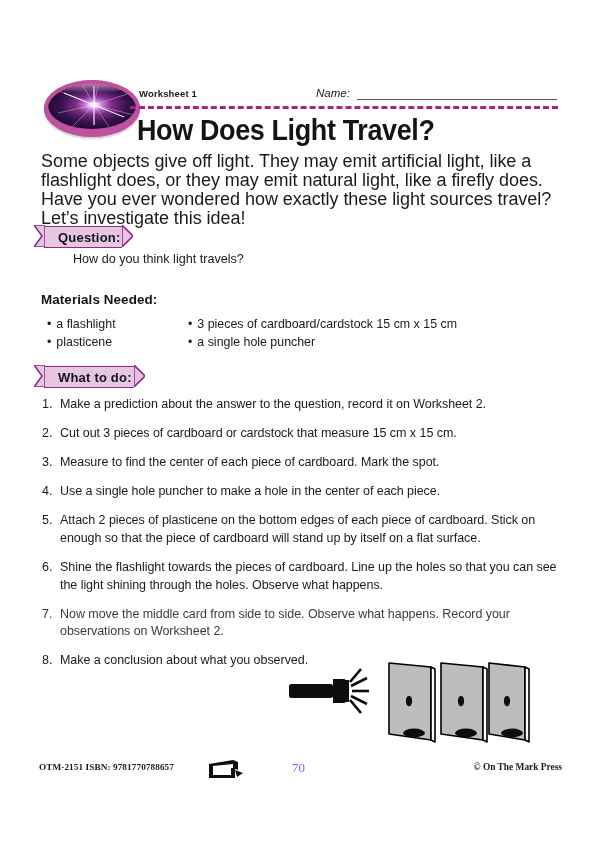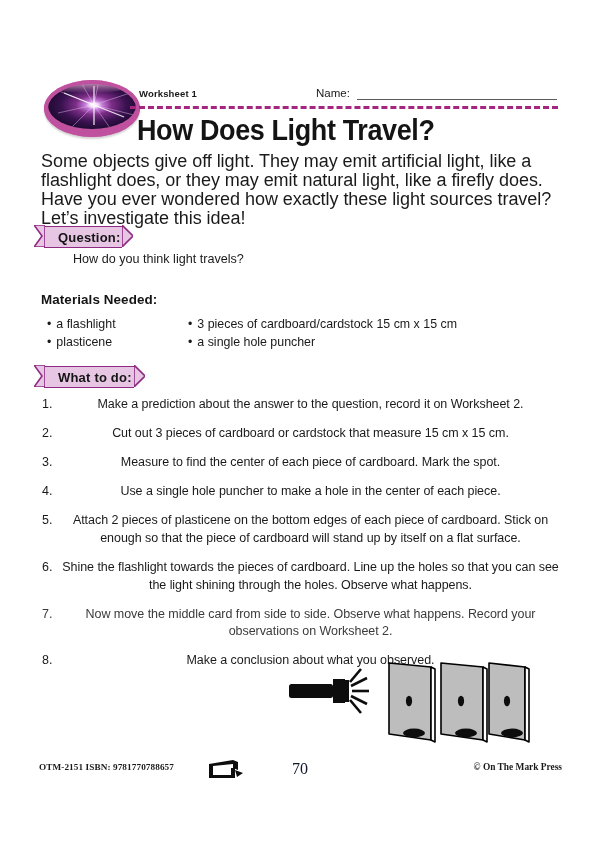--- a/index.html
+++ b/index.html
@@ -83,20 +83,21 @@
     letter-spacing: 0.15px;
     color: #1a1a1a;
   }
 
   .name-label {
     position: absolute;
     left: 316px;
     top: 87px;
     font-size: 11.5px;
     color: #1a1a1a;
+    font-style: italic;
   }
   .name-rule {
     position: absolute;
     left: 357px;
     top: 99px;
     width: 200px;
     height: 0;
     border-top: 1px solid #5a5a5a;
   }
 
@@ -214,21 +215,21 @@
     margin-bottom: 11.5px;
     letter-spacing: -0.05px;
   }
   .step .num {
     position: absolute;
     left: 1px;
     top: 0;
     font-size: 12.5px;
     color: #1a1a1a;
   }
-  .step .cont { display: block; text-align: center; }
+  .step .cont { display: block; }
   .step.dim { color: #3b3b3b; }
   .step.dim .num { color: #3b3b3b; }
 
   
   .illustration {
     position: absolute;
     left: 283px;
     top: 648px;
     width: 250px;
     height: 100px;
@@ -243,22 +244,22 @@
     font-size: 9.2px;
     font-weight: 700;
     color: #1a1a1a;
     letter-spacing: 0.1px;
   }
   .f-logo { position: absolute; left: 207px; top: -4px; width: 42px; height: 24px; }
   .f-page {
     position: absolute;
     left: 292px; top: 0;
     font-family: "Liberation Serif", serif;
-    font-size: 16px;
-    color: #0f172a;
+    font-size: 13px;
+    color: #8b5cf6;
   }
   .f-right {
     position: absolute;
     right: 38px; top: 2px;
     font-family: "Liberation Serif", serif;
     font-size: 9.4px;
     font-weight: 700;
     color: #1a1a1a;
   }
 </style>

